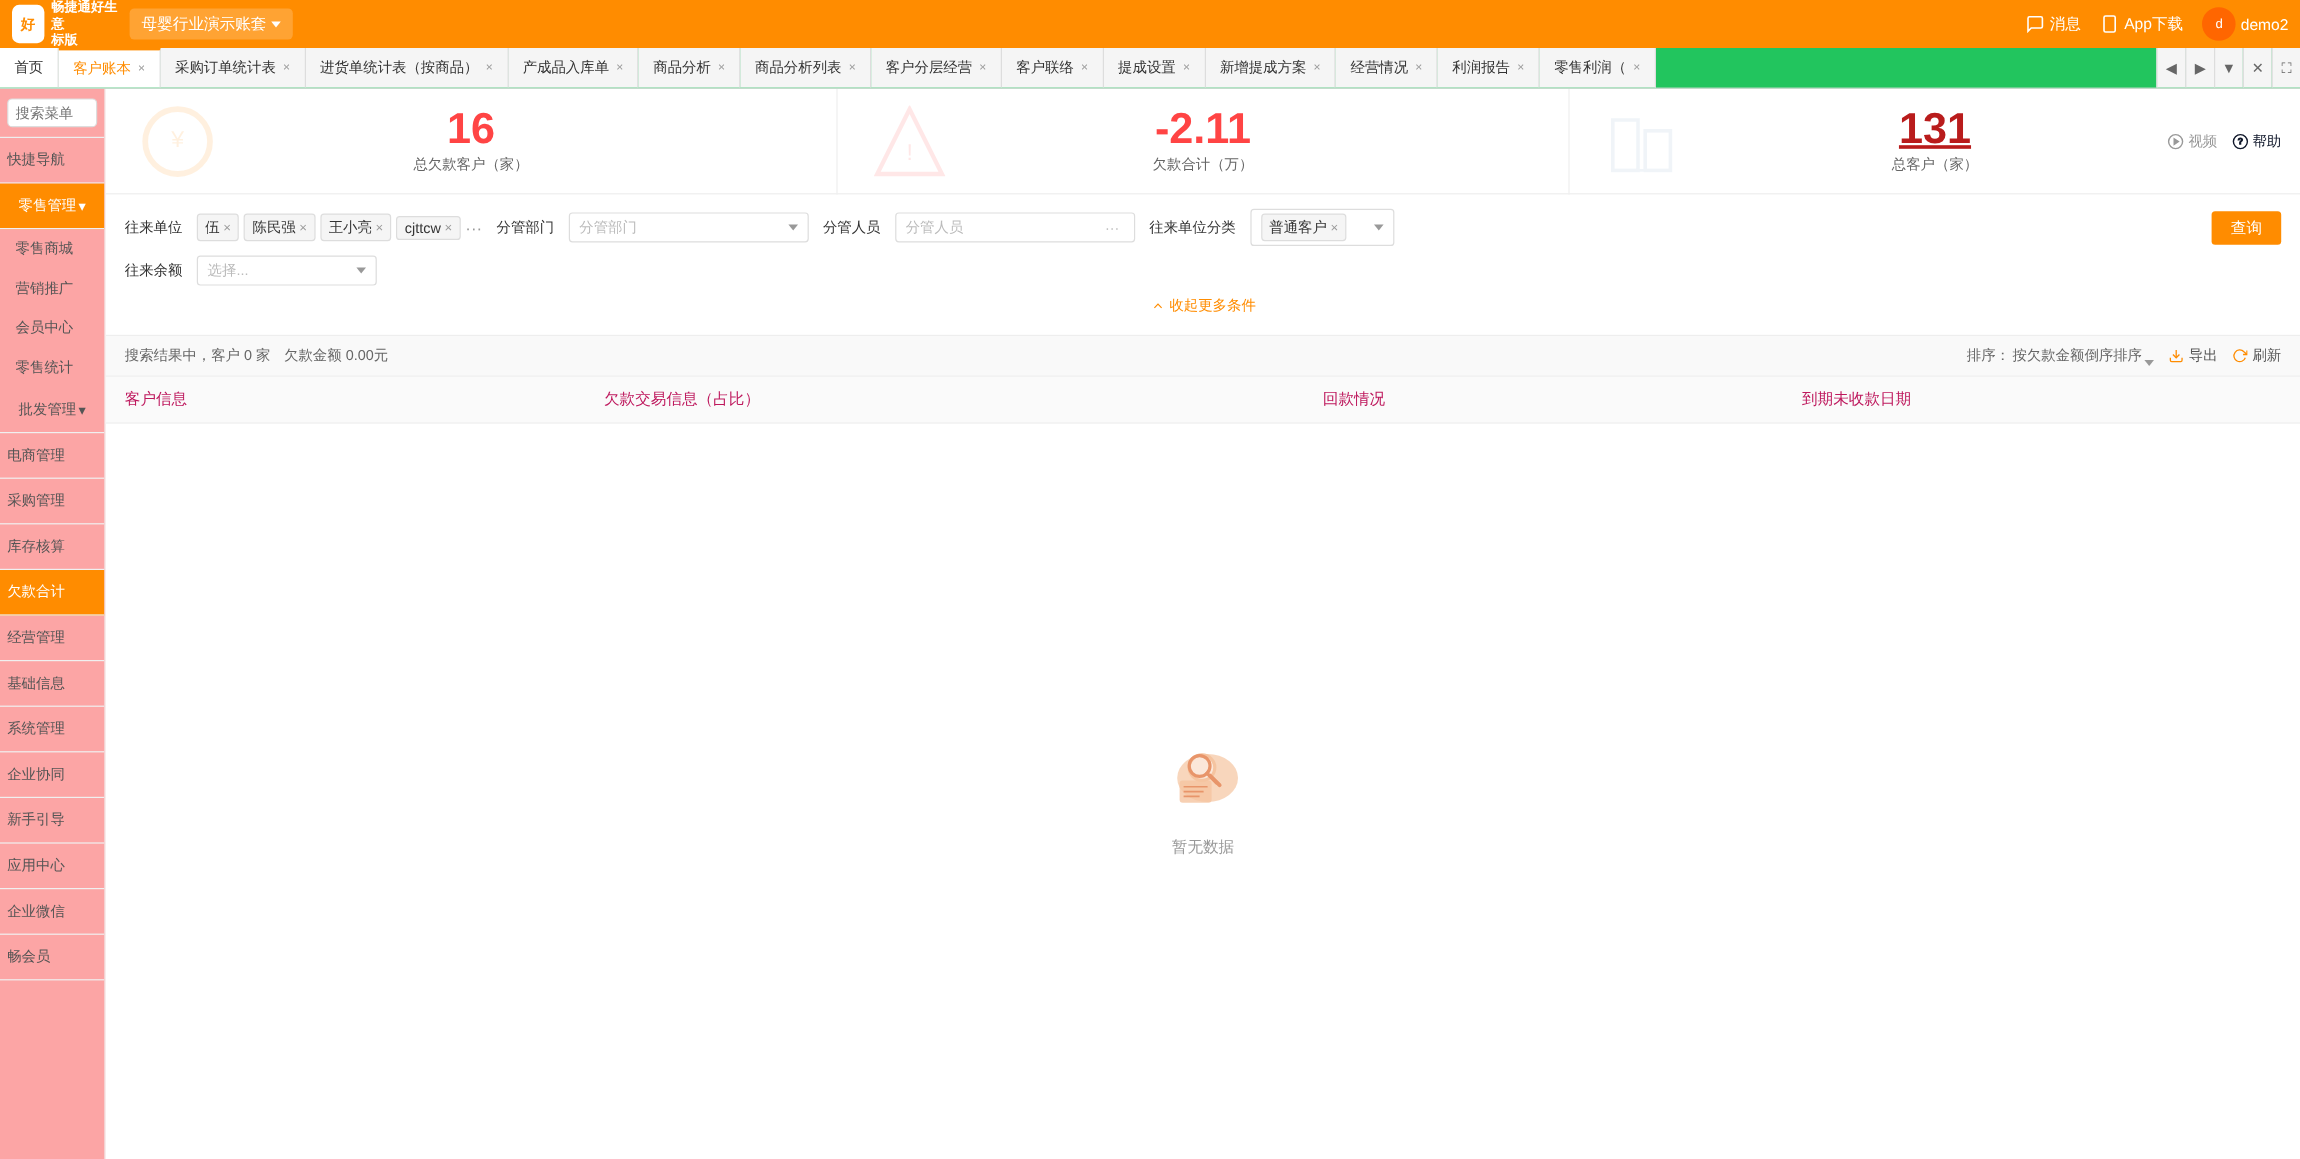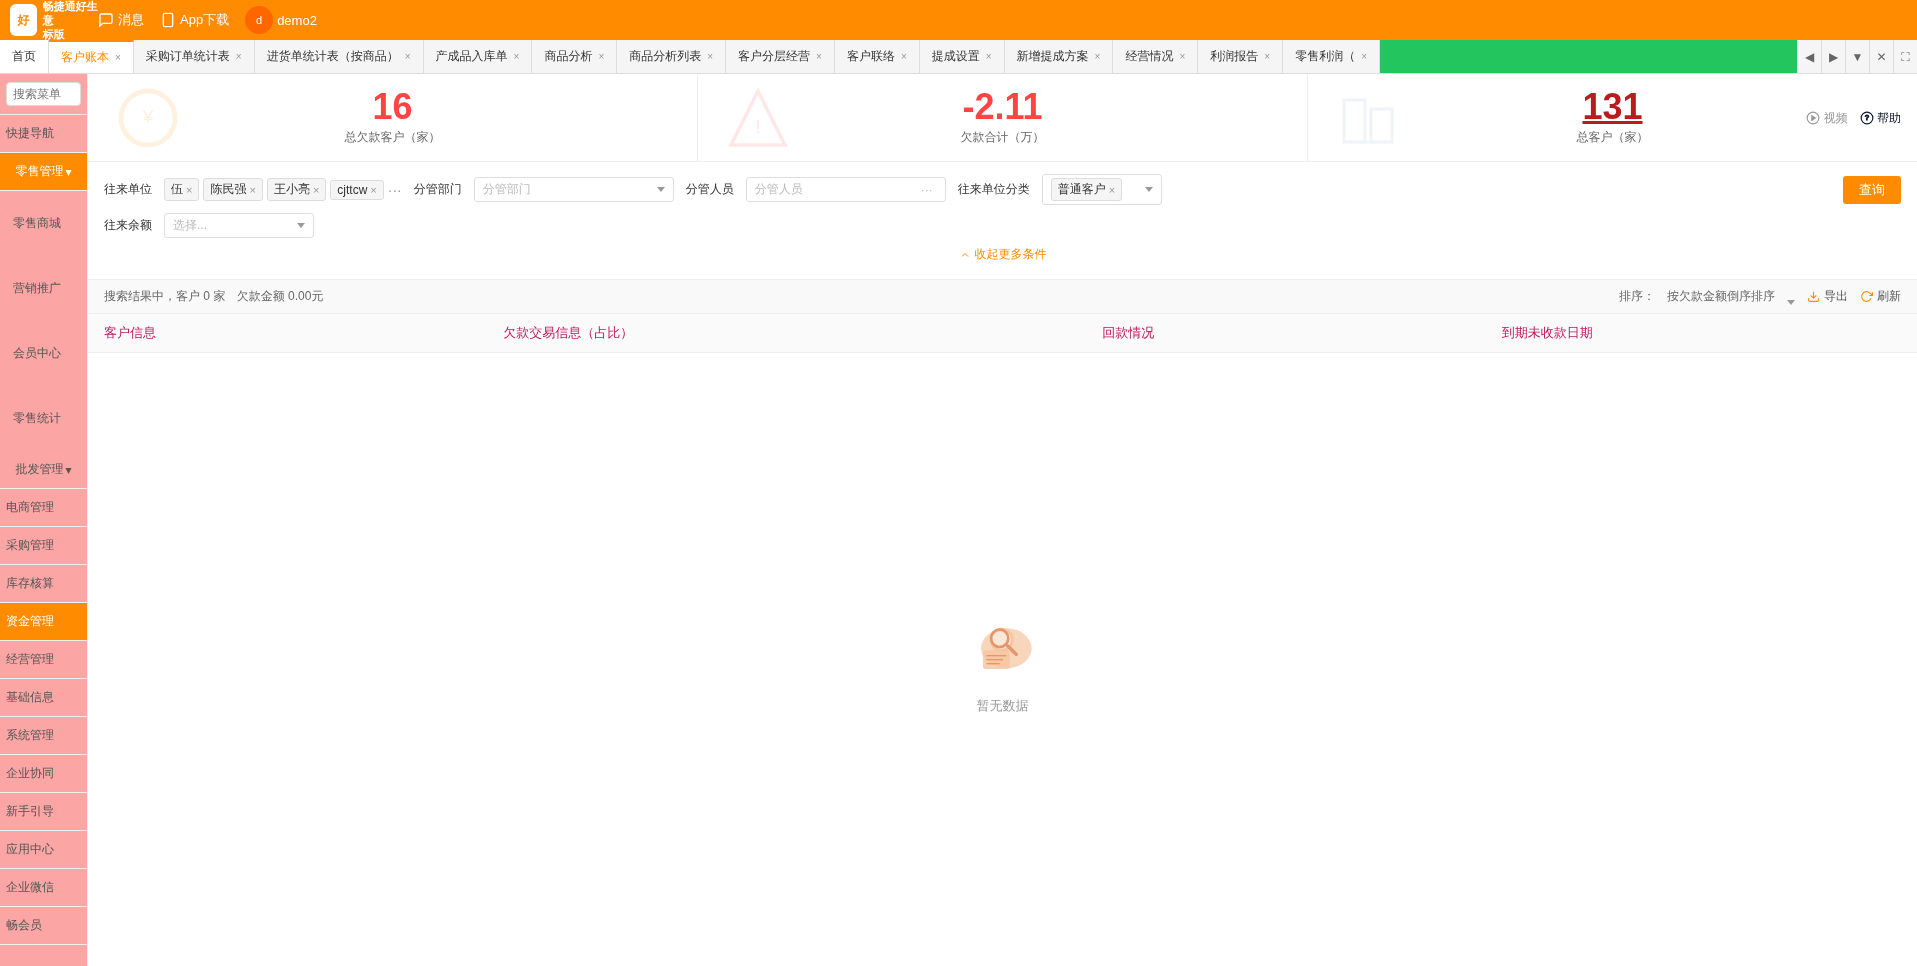--- a/index.html
+++ b/index.html
@@ -30,21 +30,21 @@
     .nav-tab-close { font-size: 10px; color: #999; margin-left: 2px; }
     .nav-arrows { display: flex; align-items: center; margin-left: auto; }
     .nav-arrow-btn { width: 24px; height: 34px; display: flex; align-items: center; justify-content: center; cursor: pointer; border-left: 1px solid #ddd; background: #f5f5f5; color: #666; font-size: 12px; }
 
     
     .sidebar-search { padding: 8px 6px; border-bottom: 1px solid #eee; }
     .sidebar-search input { width: 100%; border: 1px solid #ddd; border-radius: 4px; padding: 4px 6px; font-size: 12px; }
     .sidebar-nav-item { padding: 10px 6px; text-align: left; cursor: pointer; font-size: 12px; color: #555; border-bottom: 1px solid #f0f0f0; }
     .sidebar-nav-item.active { background: #ff8c00; color: #fff; }
     .sidebar-nav-item.has-arrow { display: flex; align-items: center; justify-content: center; gap: 2px; }
-    .sidebar-sub-item { padding: 24px 10px; font-size: 12px; cursor: pointer; color: #555; border-left: 3px solid transparent; }
+    .sidebar-sub-item { padding: 8px 10px; font-size: 12px; cursor: pointer; color: #555; border-left: 3px solid transparent; }
 
     
     .stats-bar { display: flex; align-items: center; background: #fff; border-bottom: 1px solid #eee; height: 88px; position: relative; }
     .stat-block { flex: 1; display: flex; flex-direction: column; align-items: center; justify-content: center; height: 88px; position: relative; }
     .stat-block + .stat-block { border-left: 1px solid #eee; }
     .stat-number { font-size: 36px; font-weight: bold; color: #ff4444; line-height: 1; }
     .stat-number.black { color: #b91c1c; text-decoration: underline; }
     .stat-label { font-size: 12px; color: #666; margin-top: 4px; }
 
     
@@ -55,21 +55,21 @@
     .filter-tag { display: flex; align-items: center; gap: 3px; background: #f5f5f5; border: 1px solid #ddd; border-radius: 3px; padding: 2px 6px; font-size: 12px; color: #333; }
     .filter-tag-more { color: #999; font-size: 14px; cursor: pointer; }
     .filter-select { display: flex; align-items: center; gap: 4px; border: 1px solid #ddd; border-radius: 3px; padding: 3px 8px; font-size: 12px; min-width: 120px; cursor: pointer; background: #fff; }
     .filter-select-wide { min-width: 200px; }
     .collapse-btn { display: flex; align-items: center; gap: 4px; color: #ff8c00; font-size: 12px; cursor: pointer; margin: 4px auto; width: fit-content; }
     .query-btn { background: #ff8c00; color: #fff; border: none; border-radius: 3px; padding: 5px 16px; font-size: 13px; cursor: pointer; margin-left: auto; }
 
     
     .results-bar { display: flex; align-items: center; padding: 8px 16px; background: #f9f9f9; border-bottom: 1px solid #eee; font-size: 12px; color: #666; gap: 16px; }
     .results-bar-right { margin-left: auto; display: flex; align-items: center; gap: 12px; }
-    .sort-select { display: flex; align-items: flex-end; gap: 12px; font-size: 12px; cursor: pointer; margin-left: 45px; }
+    .sort-select { display: flex; align-items: flex-end; gap: 2px; font-size: 12px; cursor: pointer; margin-left: 45px; }
     .action-btn { display: flex; align-items: center; gap: 4px; font-size: 12px; cursor: pointer; color: #555; }
 
     
     .table-header { display: flex; align-items: center; padding: 10px 16px; background: #fafafa; border-bottom: 1px solid #eee; font-size: 13px; font-weight: 500; color: #be185d; }
     .table-col-1 { flex: 2; }
     .table-col-2 { flex: 3; }
     .table-col-3 { flex: 2; }
     .table-col-4 { flex: 2; }
 
     
@@ -88,20 +88,26 @@
 <div class="app-container">
 
   <div class="top-bar">
     <div class="logo-area">
       <div class="logo-icon">好</div>
       <div class="logo-text">
         <div>畅捷通好生意</div>
         <div>标版</div>
       </div>
     </div>
+    <div class="top-center">
+      <div class="dropdown-selector">
+        <span>母婴行业演示账套</span>
+        <span class="chevron-down" style="border-top-color:#fff;"></span>
+      </div>
+    </div>
     <div class="top-right">
       <div class="top-right-item">
         <svg width="16" height="16" viewBox="0 0 24 24" fill="none" stroke="white" stroke-width="2">
             <path d="M21 15a2 2 0 0 1-2 2H7l-4 4V5a2 2 0 0 1 2-2h14a2 2 0 0 1 2 2z"></path>
           </svg>
         <span>消息</span>
       </div>
       <div class="top-right-item">
         <svg width="16" height="16" viewBox="0 0 24 24" fill="none" stroke="white" stroke-width="2">
             <rect x="5" y="2" width="14" height="20" rx="2"></rect>
@@ -213,21 +219,21 @@
       <div class="sidebar-nav-item">
         <span>电商管理</span>
       </div>
       <div class="sidebar-nav-item">
         <span>采购管理</span>
       </div>
       <div class="sidebar-nav-item">
         <span>库存核算</span>
       </div>
       <div class="sidebar-nav-item" style="background:#ff8c00;color:#fff;">
-        <span>资金管理</span>
+        <span>欠款合计</span>
       </div>
       <div class="sidebar-nav-item">
         <span>经营管理</span>
       </div>
       <div class="sidebar-nav-item">
         <span>基础信息</span>
       </div>
       <div class="sidebar-nav-item">
         <span>系统管理</span>
       </div>

